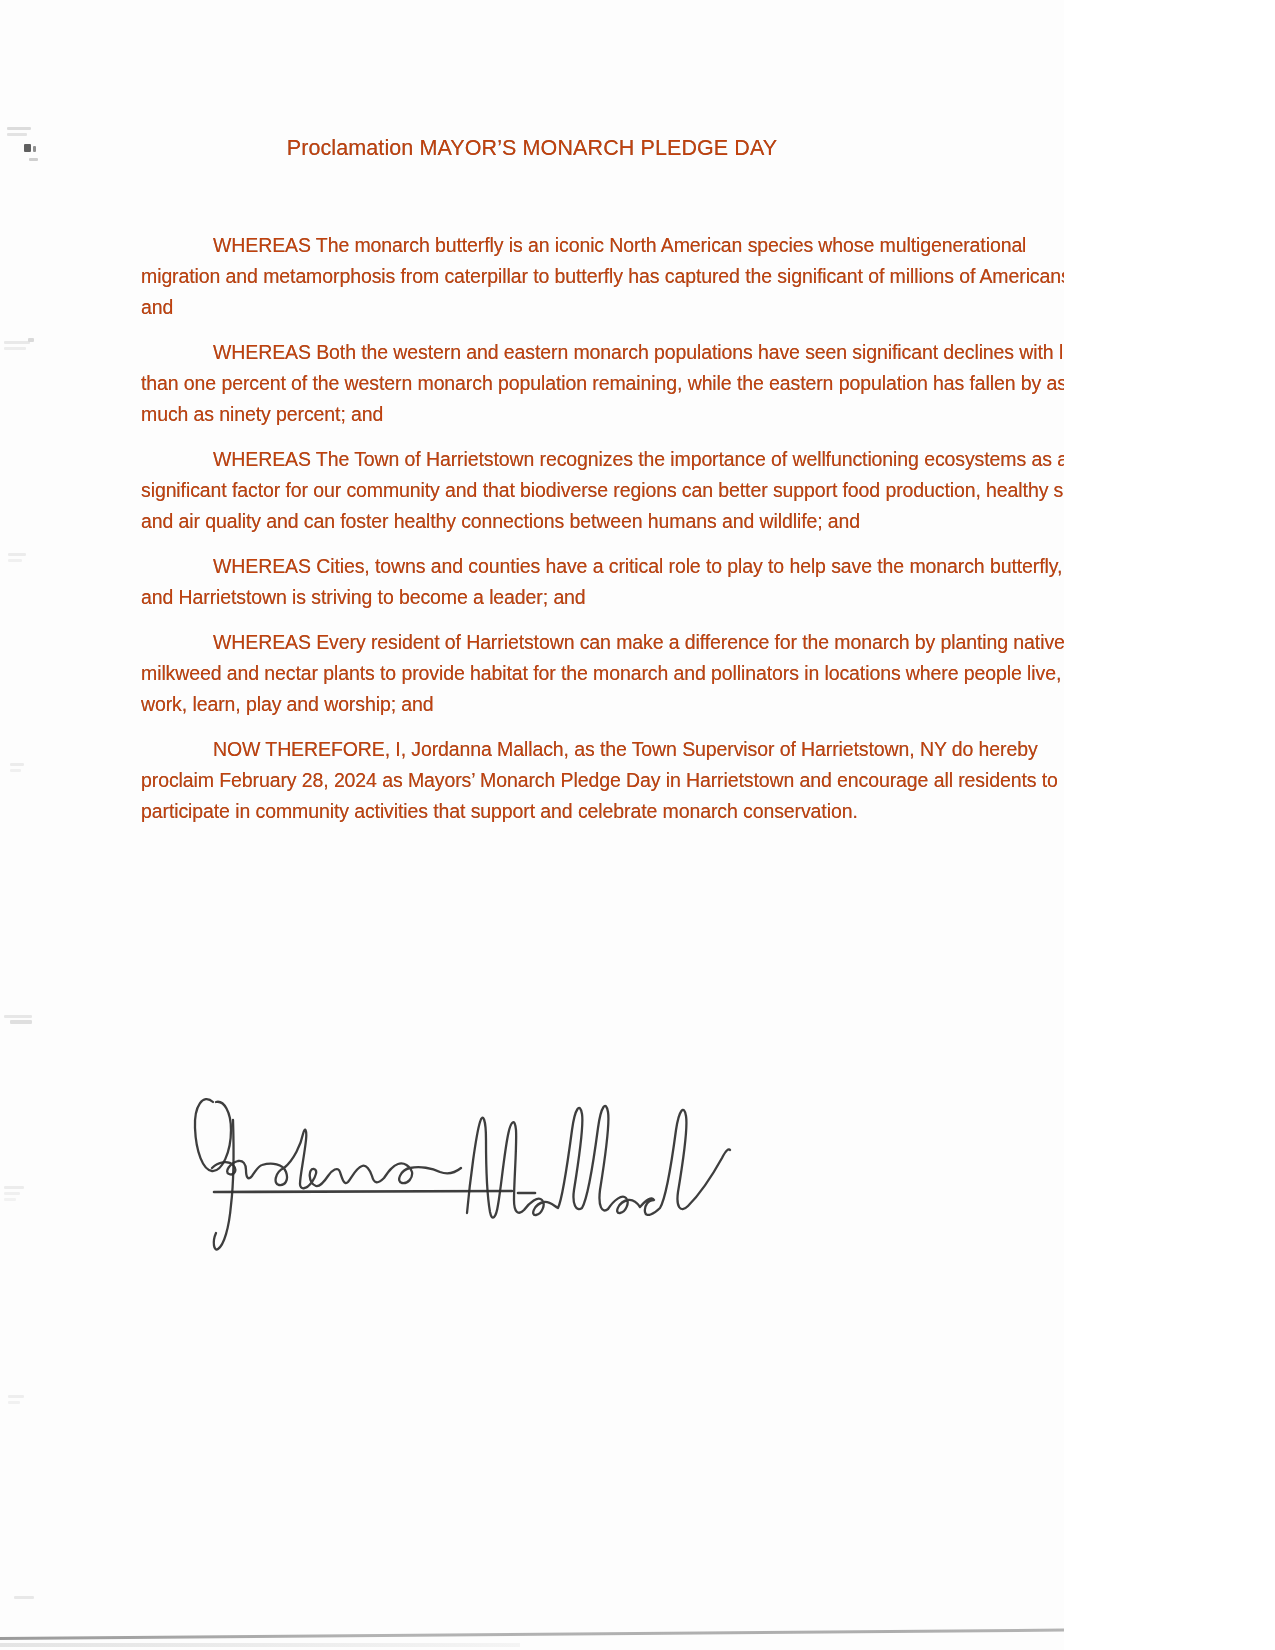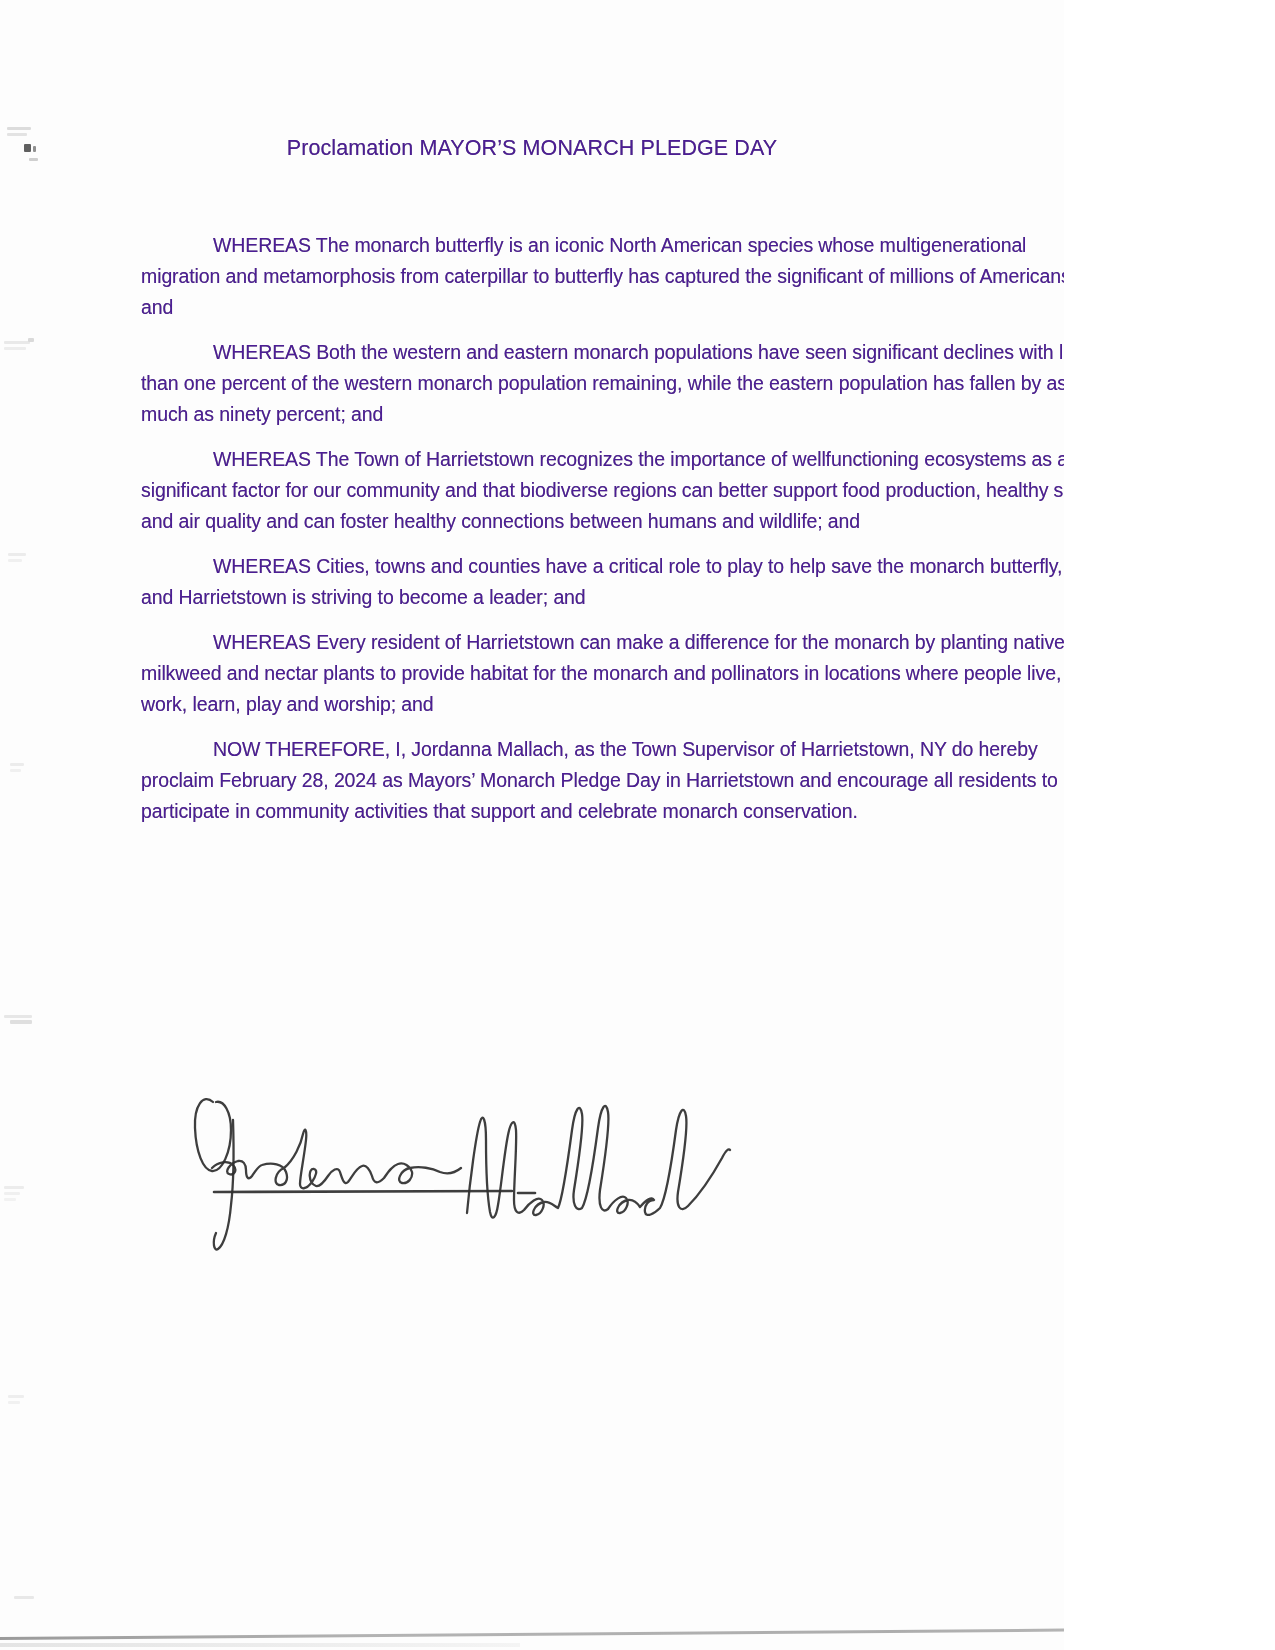--- a/index.html
+++ b/index.html
@@ -3,21 +3,21 @@
 <meta charset="utf-8">
 <style>
   html, body { margin:0; padding:0; background:#ffffff; }
   .page {
     position:relative;
     width:1064px;
     height:1650px;
     background:#fdfdfd;
     overflow:hidden;
     font-family:"Liberation Sans", sans-serif;
-    color:#4c1d95;
+    color:#c2410c;
   }
   .doc-title {
     position:absolute;
     top:136px;
     left:0;
     width:100%;
     text-align:center;
     font-size:21.5px;
     letter-spacing:0.1px;
     text-shadow:0 0 0.5px rgba(25,25,25,0.55);

